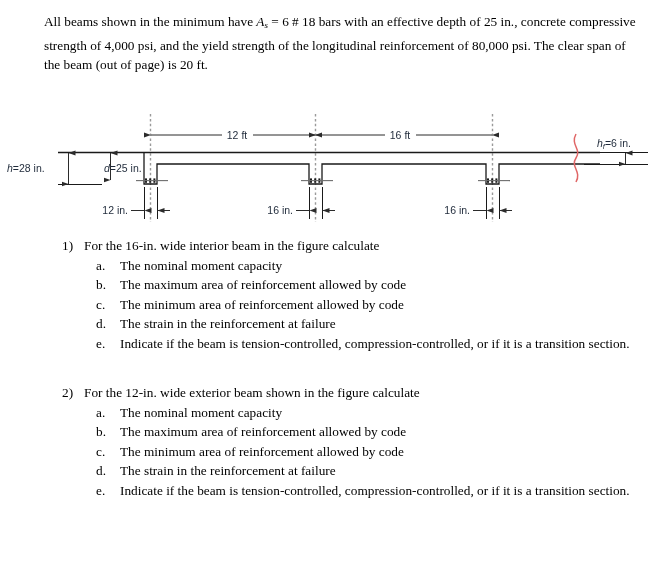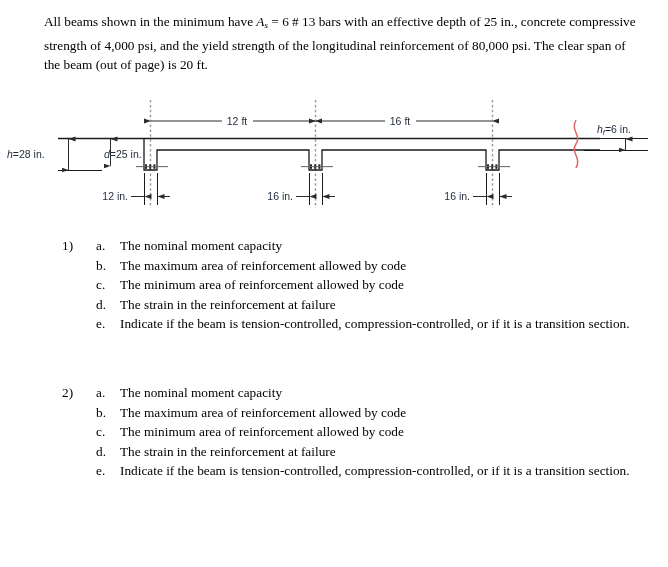--- a/index.html
+++ b/index.html
@@ -30,21 +30,21 @@
   #intro-paragraph .sub {
     font-size: 9px;
     vertical-align: -0.25em;
     font-style: italic;
   }
 
   
   #figure {
     position: absolute;
     left: 0px;
-    top: 93px;
+    top: 107px;
     width: 620px;
     height: 125px;
   }
   #figure svg { display: block; }
 
   
   .question-block {
     position: absolute;
     font-size: 13.3px;
     line-height: 19.6px;
@@ -76,21 +76,21 @@
     left: 34px;
     top: 0px;
   }
   .q-item .q-text {
     display: block;
   }
 </style>
 </head>
 <body>
 
-<div id="intro-paragraph"><span>All beams shown in the minimum have </span><i>A</i><span class="sub">s</span><span> = 6 # 13 bars with an effective depth of 25 in.,</span>
+<div id="intro-paragraph"><span>All beams shown in the minimum have </span><i>A</i><span class="sub">s</span><span> = 6 # 18 bars with an effective depth of 25 in.,</span>
   <span>concrete compressive strength of 4,000 psi, and the yield strength of the longitudinal</span>
   <span>reinforcement of 80,000 psi. The clear span of the beam (out of page) is 20 ft.</span>
 </div>
 
 <div id="figure">
   <svg width="668" height="125" viewBox="0 0 668 125" xmlns="http://www.w3.org/2000/svg">
     <defs>
       <marker id="arrL" markerWidth="8" markerHeight="8" refX="7" refY="3" orient="auto" markerUnits="strokeWidth">
         <path d="M7,3 L0,0.6 L0,5.4 z" fill="#2b2b2b"></path>
       </marker>
@@ -213,20 +213,21 @@
     </g>
     <text x="597" y="40" text-anchor="start" font-family="'Liberation Sans', sans-serif" font-size="10.5" fill="#1f2a3a">
       <tspan font-style="italic">h</tspan><tspan font-style="italic" font-size="7.5" dy="2">f</tspan><tspan dy="-2">=6 in.</tspan>
     </text>
   </svg>
 </div>
 
 <div class="question-block" id="question-1">
   <div class="q-head">
     <span class="q-num">1)</span>
+    <span>For the 16-in. wide interior beam in the figure calculate</span>
   </div>
   <ul class="q-list">
     <li class="q-item">
       <span class="q-letter">a.</span>
       <span class="q-text">The nominal moment capacity</span>
     </li>
     <li class="q-item">
       <span class="q-letter">b.</span>
       <span class="q-text">The maximum area of reinforcement allowed by code</span>
     </li>
@@ -241,20 +242,21 @@
     <li class="q-item">
       <span class="q-letter">e.</span>
       <span class="q-text">Indicate if the beam is tension-controlled, compression-controlled, or if it is a transition section.</span>
     </li>
   </ul>
 </div>
 
 <div class="question-block" id="question-2">
   <div class="q-head">
     <span class="q-num">2)</span>
+    <span>For the 12-in. wide exterior beam shown in the figure calculate</span>
   </div>
   <ul class="q-list">
     <li class="q-item">
       <span class="q-letter">a.</span>
       <span class="q-text">The nominal moment capacity</span>
     </li>
     <li class="q-item">
       <span class="q-letter">b.</span>
       <span class="q-text">The maximum area of reinforcement allowed by code</span>
     </li>

